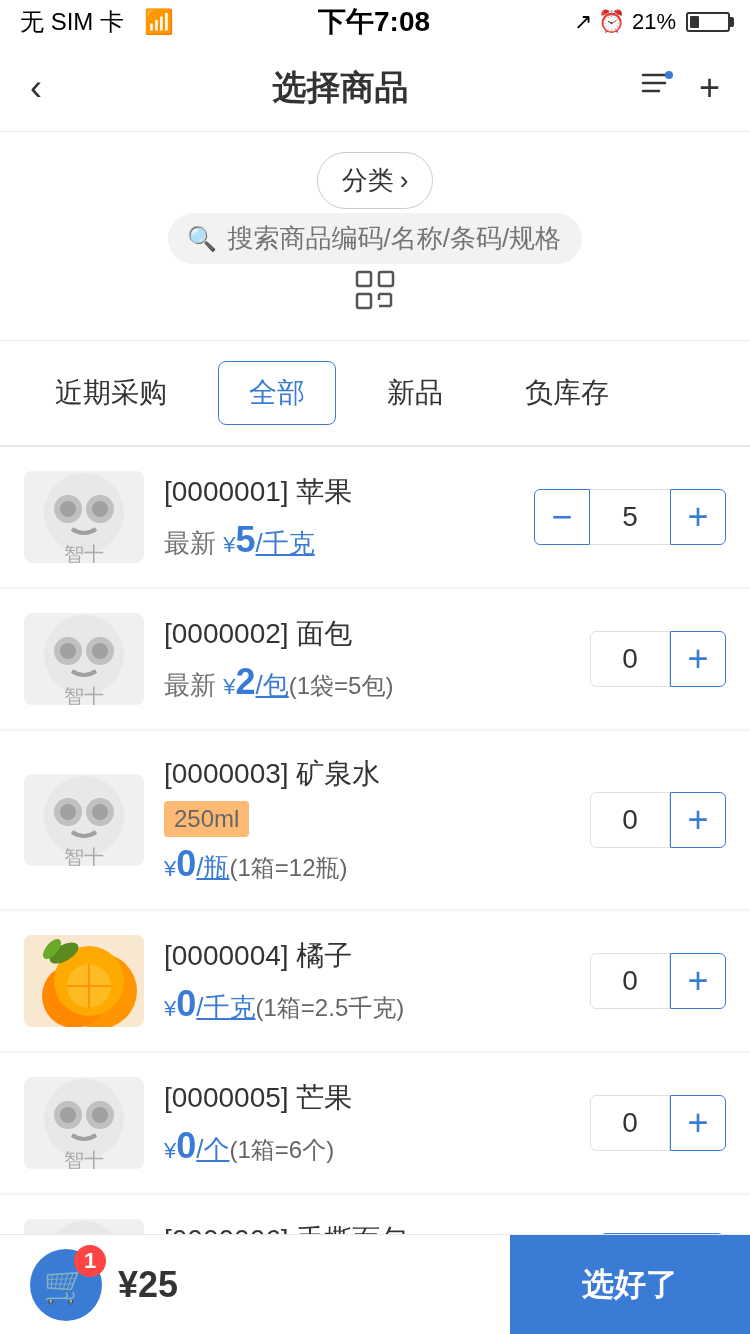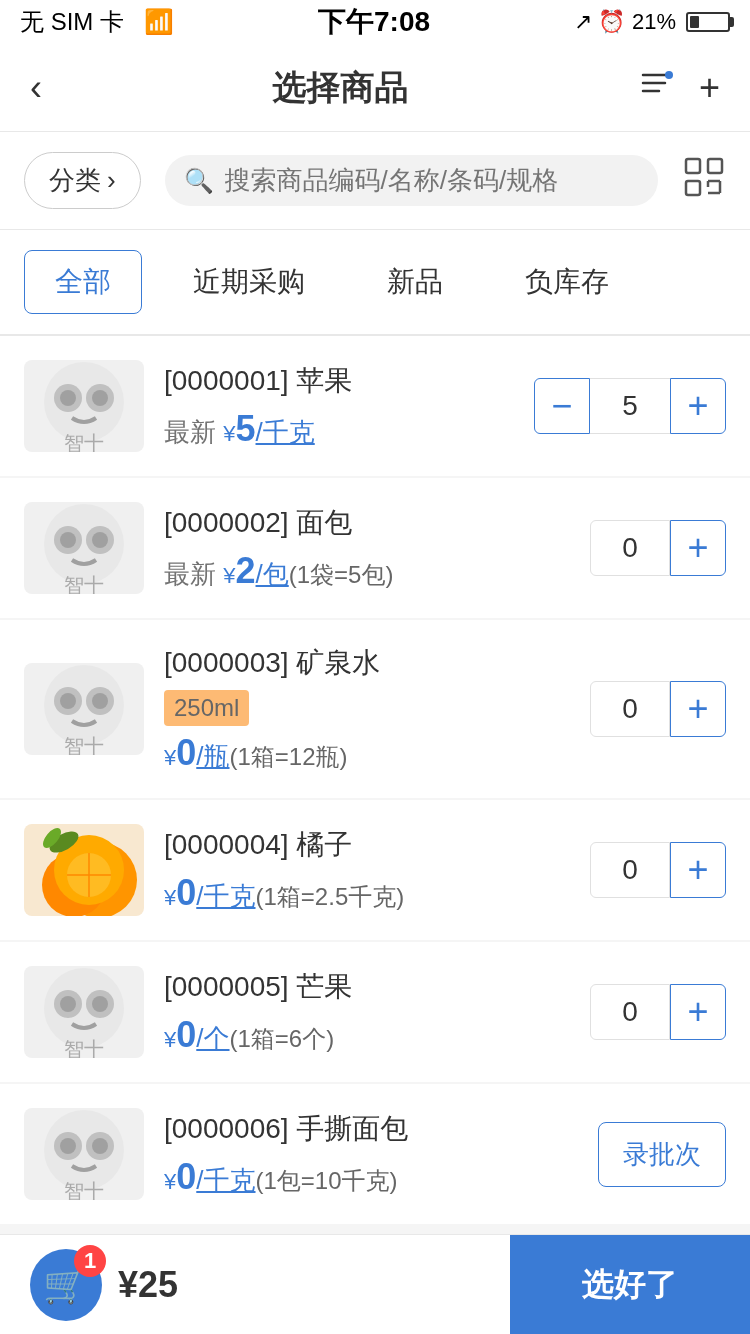--- a/index.html
+++ b/index.html
@@ -56,22 +56,23 @@
     .nav-title { font-size: 34px; font-weight: 600; color: #333; }
     .nav-actions { display: flex; align-items: center; gap: 24px; }
     .nav-filter-icon, .nav-add-icon { font-size: 36px; color: #333; cursor: pointer; }
 
     
     .search-row {
       background: #fff;
       padding: 20px 24px;
       display: flex;
       align-items: center;
-      gap: 24px;
+      gap: 4px;
       border-bottom: 1px solid #e8e8e8;
+      flex-direction: column;
     }
     .category-btn {
       border: 1px solid #ccc; border-radius: 30px;
       padding: 10px 24px; font-size: 26px; color: #333;
       background: #fff; white-space: nowrap; cursor: pointer;
       display: flex; align-items: center; gap: 6px;
     }
     .search-input-wrap {
       flex: 1; background: #f2f2f2; border-radius: 30px;
       display: flex; align-items: center; padding: 10px 20px; gap: 10px;
@@ -255,22 +256,22 @@
       <rect x="26" y="4" width="14" height="14" rx="2" stroke="#555" stroke-width="2.5" fill="none"></rect>
       <line x1="26" y1="26" x2="38" y2="26" stroke="#555" stroke-width="2.5"></line>
       <line x1="38" y1="26" x2="38" y2="38" stroke="#555" stroke-width="2.5"></line>
       <line x1="26" y1="38" x2="38" y2="38" stroke="#555" stroke-width="2.5"></line>
       <line x1="26" y1="26" x2="26" y2="32" stroke="#555" stroke-width="2.5"></line>
     </svg>
   </span>
 </div>
 
 <div class="tabs-row">
+  <button class="tab-btn">近期采购</button>
   <button class="tab-btn active">全部</button>
-  <button class="tab-btn">近期采购</button>
   <button class="tab-btn">新品</button>
   <button class="tab-btn">负库存</button>
 </div>
 
 <div class="product-list">
 
   <div class="product-item">
     <div class="product-img">
       <div class="owl-logo">
         <svg class="owl-svg" viewBox="0 0 60 60" fill="none">

